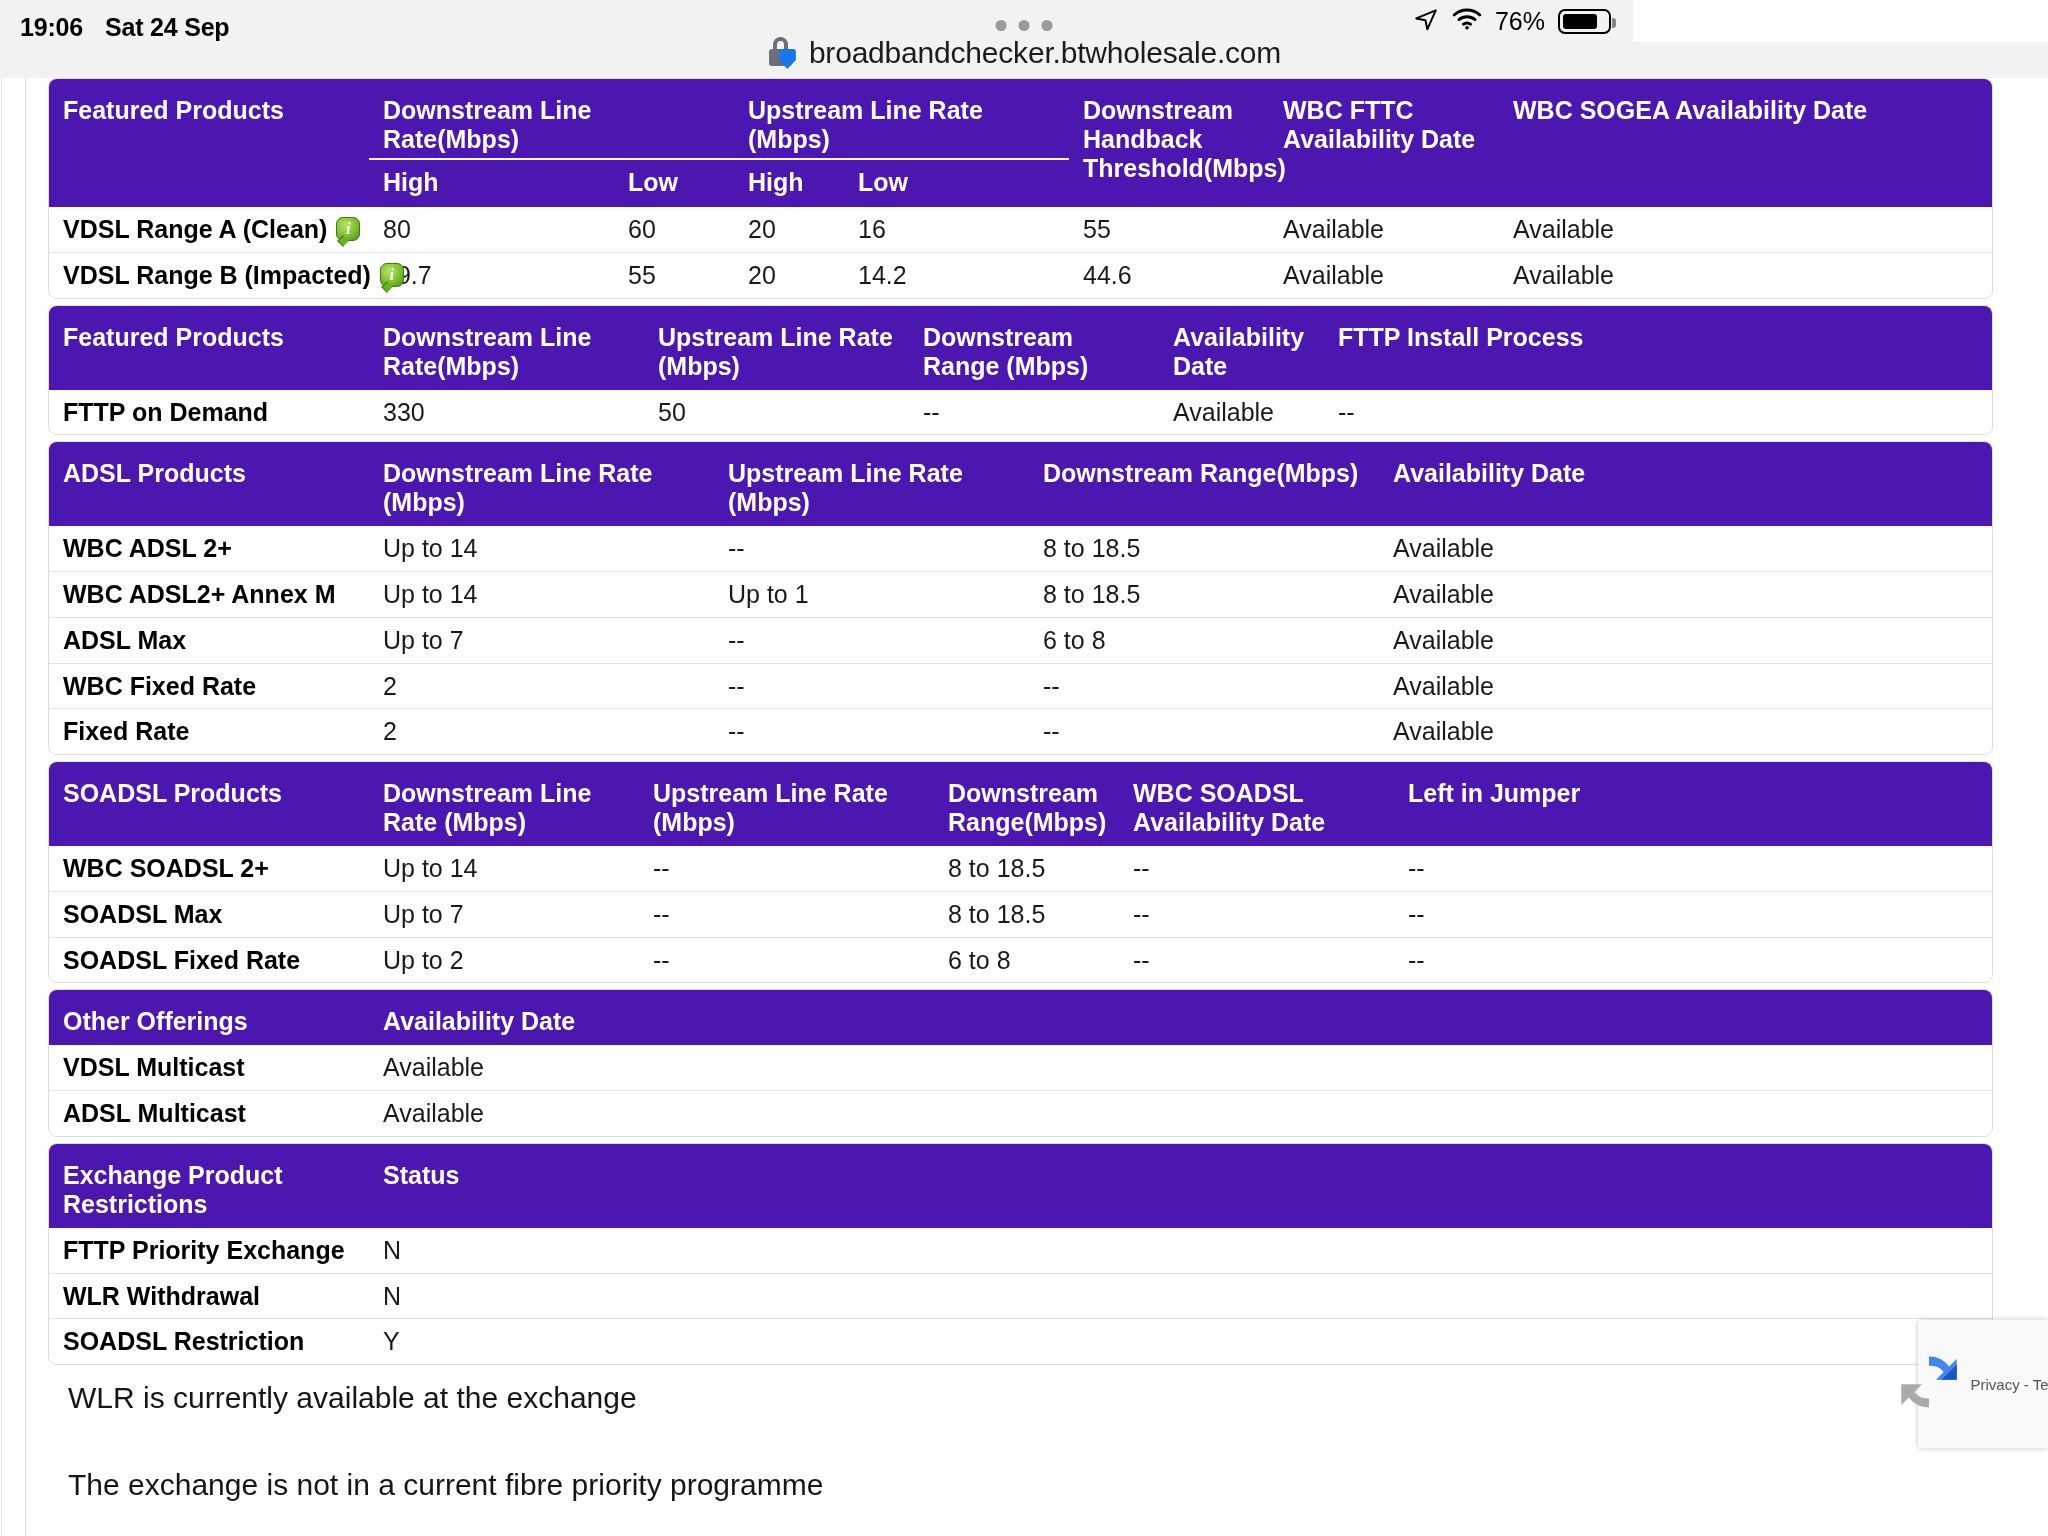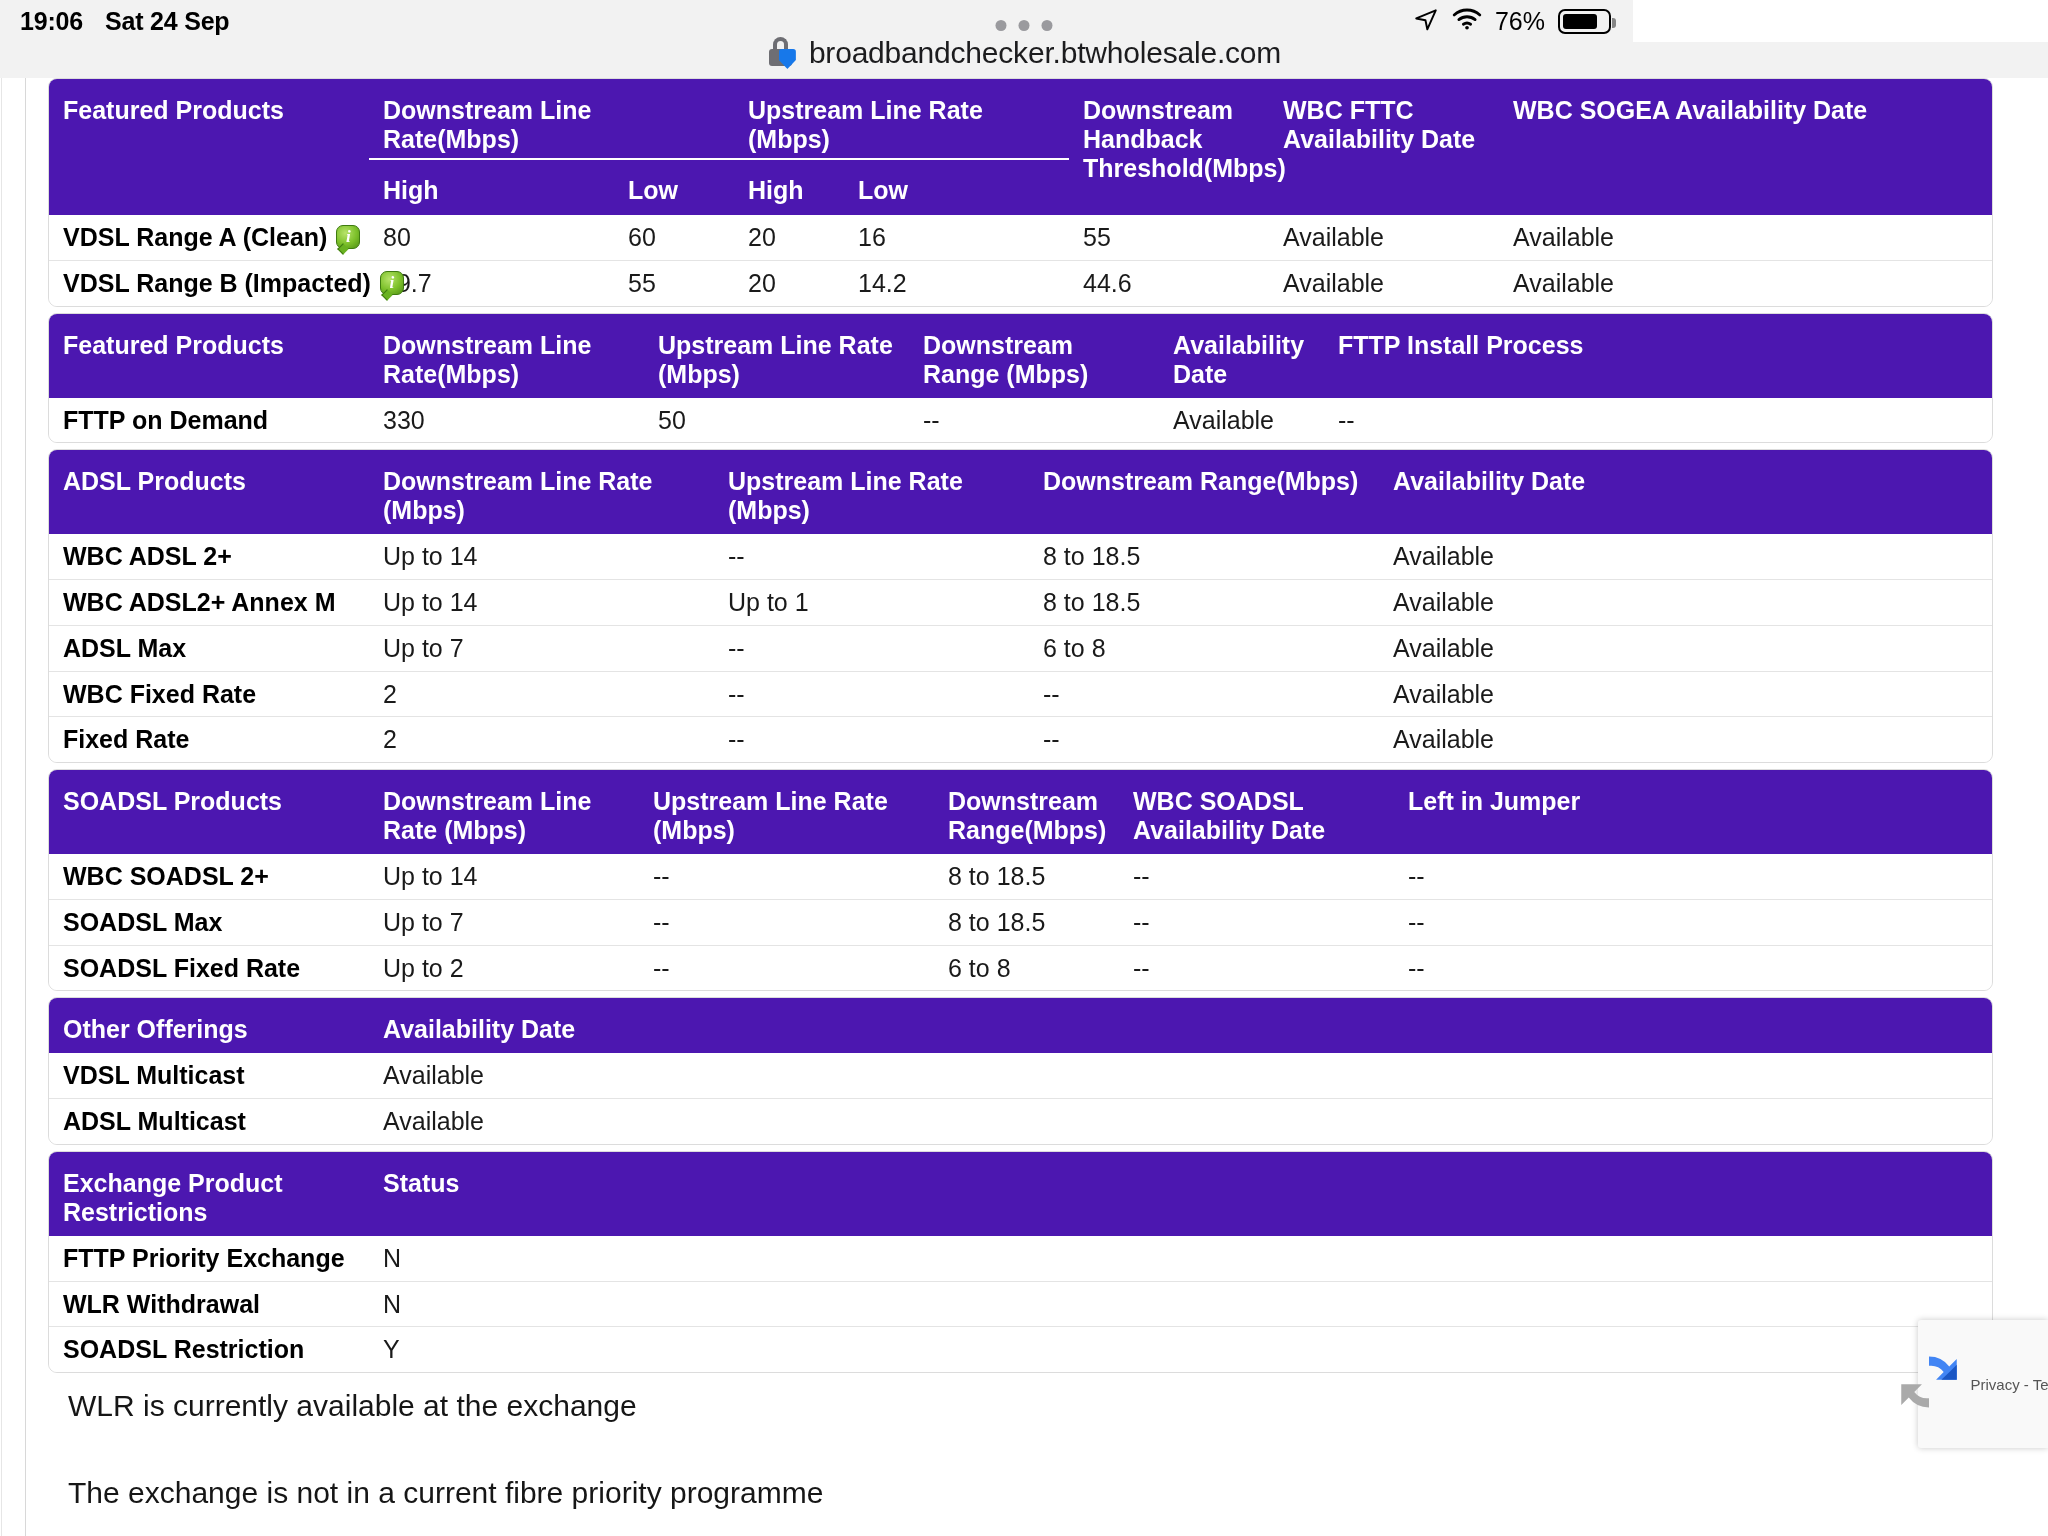--- a/index.html
+++ b/index.html
@@ -8,21 +8,21 @@
     font-family: "Liberation Sans", sans-serif;
     background: #ffffff;
     overflow: hidden;
   }
 
   
   .statusbar {
     position: absolute; top: 0; left: 0;
     width: 1633px; height: 42px;
     background: #f2f2f2;
-    display: flex; align-items: center;
+    display: flex; align-items: flex-end;
   }
   .sb-left {
     display: flex; align-items: center; gap: 22px;
     margin-left: 20px;
     font-size: 25px; font-weight: 600; color: #000;
     letter-spacing: -0.2px;
   }
   .sb-right {
     position: absolute; right: 22px; top: 0; height: 42px;
     display: flex; align-items: center; gap: 13px;
@@ -128,21 +128,21 @@
   }
   tbody td.prod { font-weight: bold; color: #000; }
   tbody tr:first-child td { border-top: none; }
 
   
   .fp-head-top th { padding-bottom: 4px; }
   .fp-head-sub th {
     background: #4c17b0; color: #fff; font-size: 25px; font-weight: bold;
     padding: 4px 8px 10px 14px; text-align: left;
   }
-  .fp-head-sub th.ruled { border-top: 2px solid #ffffff; padding-top: 16px; }
+  .fp-head-sub th.ruled { border-top: 2px solid #ffffff; padding-top: 8px; }
 
   .info-icon {
     display: inline-block; vertical-align: -3px; margin-left: 9px;
     width: 24px; height: 24px; position: relative;
   }
   .info-icon .bub {
     position: absolute; inset: 0;
     background: radial-gradient(circle at 38% 32%, #b7e36a 0%, #7cc02a 55%, #4f8f14 100%);
     border: 1.6px solid #3e7a10;
     border-radius: 7px;

